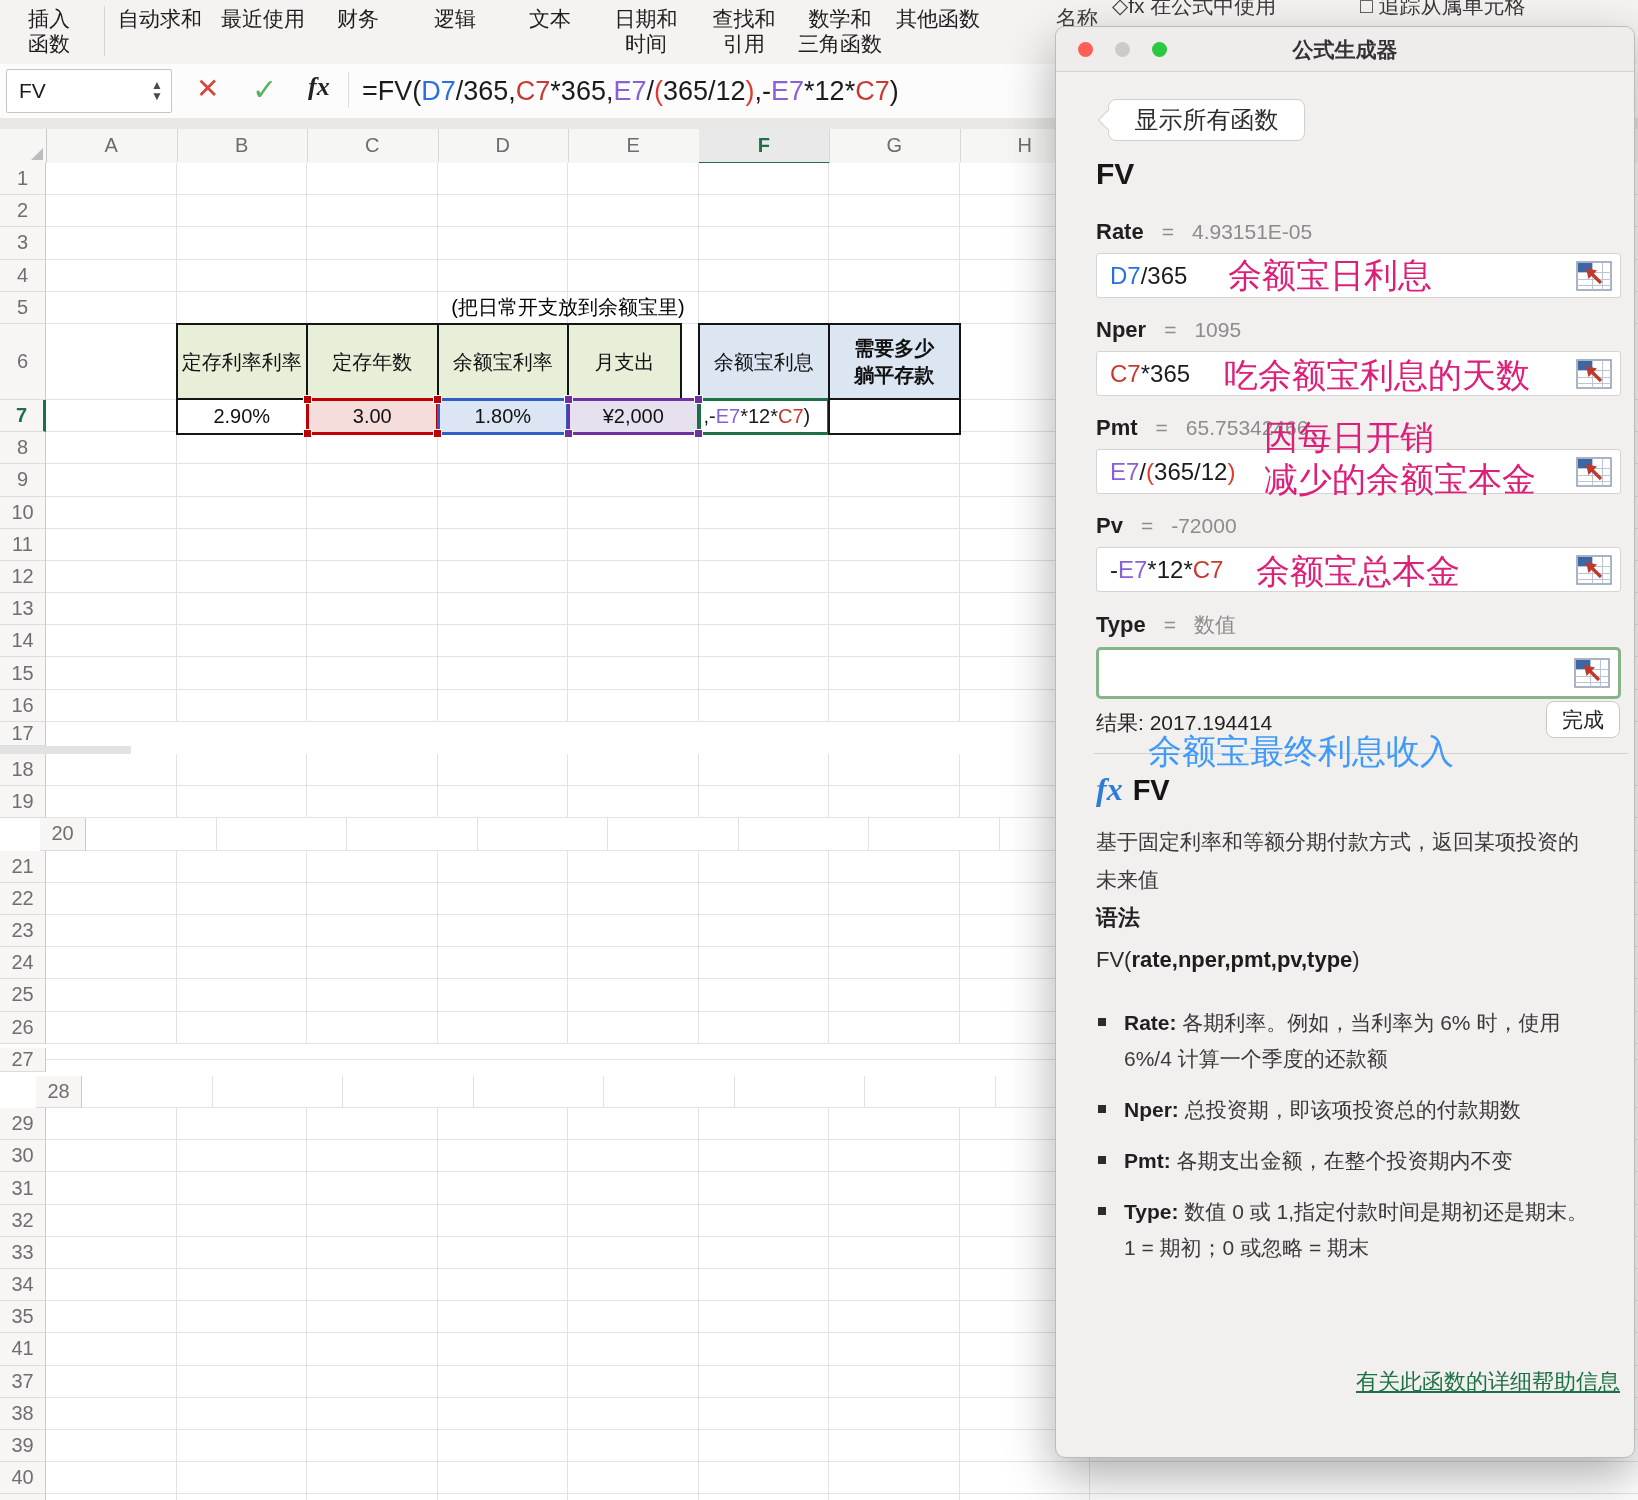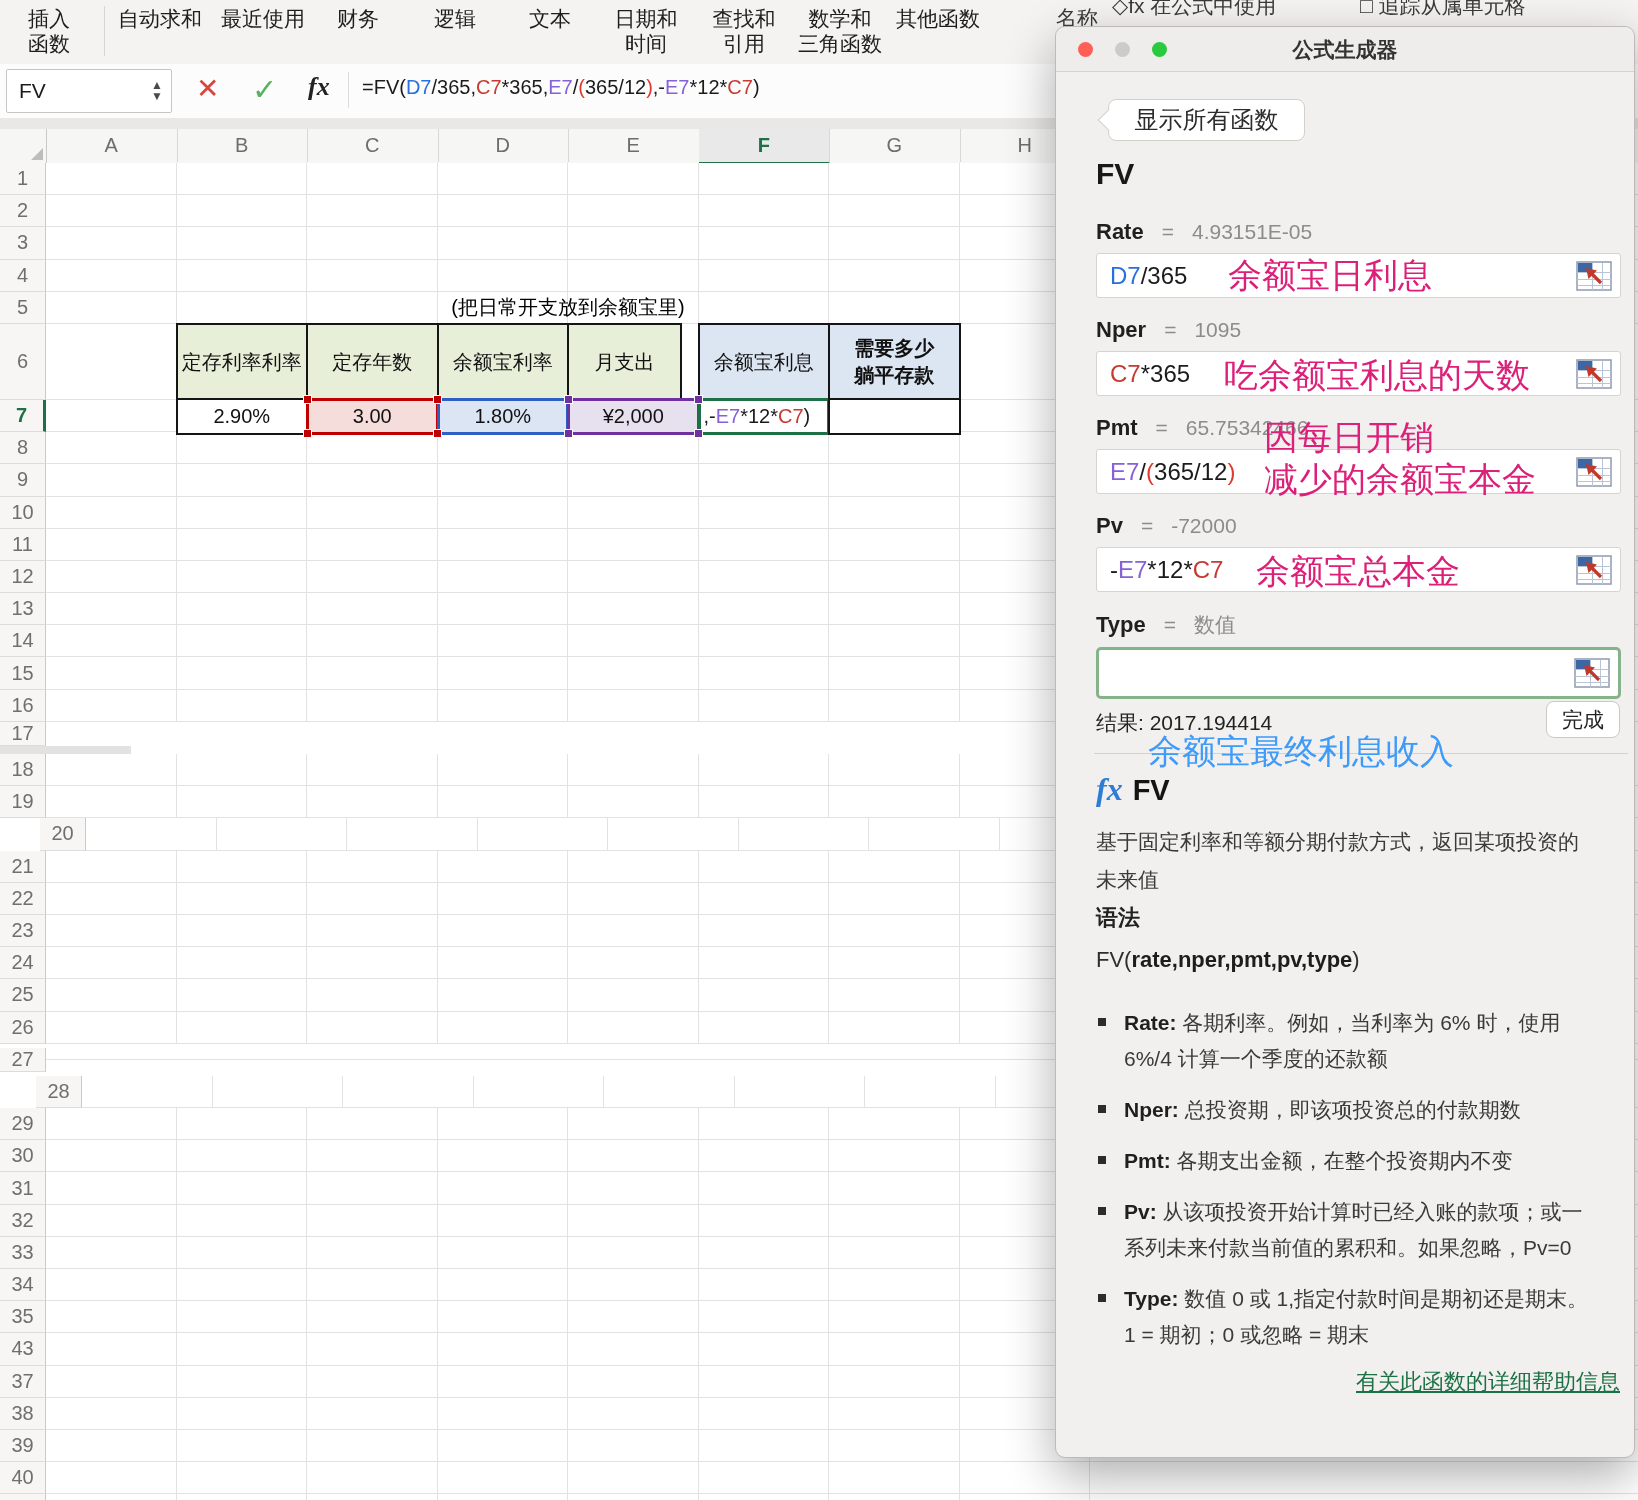--- a/index.html
+++ b/index.html
@@ -20,21 +20,21 @@
   .name-box{position:absolute;left:6px;top:5px;width:164px;height:42px;background:#fff;
             border:1px solid #c6c6c6;border-radius:2px;display:flex;align-items:center;}
   .name-box .nb-text{margin-left:12px;font-size:21px;flex:1;}
   .stepper{display:flex;flex-direction:column;margin-right:8px;color:#4a4a4a;
            font-size:12px;line-height:11px;cursor:pointer;}
   .fb-x{position:absolute;left:196px;top:8px;font-size:28px;font-weight:bold;color:#d9453c;cursor:pointer;}
   .fb-check{position:absolute;left:252px;top:8px;font-size:30px;font-weight:bold;color:#58b35f;cursor:pointer;}
   .fb-fx{position:absolute;left:308px;top:8px;font-size:26px;font-style:italic;
          font-family:"Liberation Serif","DejaVu Serif",serif;font-weight:bold;color:#222;cursor:pointer;}
   .fb-sep{position:absolute;left:348px;top:8px;width:1px;height:36px;background:#dcdcdc;}
-  .fb-formula{position:absolute;left:362px;top:12px;font-size:20px;white-space:nowrap;}
+  .fb-formula{position:absolute;left:362px;top:12px;font-size:27px;white-space:nowrap;}
   
   #sheet{position:absolute;left:0;top:118px;width:1638px;height:1382px;background:#fff;z-index:1;}
   #strip{position:absolute;left:0;top:0;width:1638px;height:11px;background:#e9e8e7;border-bottom:1px solid #cfcfcf;}
   #col-headers{position:absolute;left:0;top:11px;width:1638px;height:34px;background:#f6f6f5;
                border-bottom:1px solid #c9c9c9;}
   .corner{position:absolute;left:0;top:0;width:46px;height:34px;border-right:1px solid #c9c9c9;}
   .corner:after{content:"";position:absolute;right:3px;bottom:3px;border-style:solid;
                 border-width:0 0 12px 12px;border-color:transparent transparent #bdbdbd transparent;}
   .colh{position:absolute;top:0;height:33px;text-align:center;font-size:20px;color:#6d6d6d;
         line-height:33px;border-right:1px solid #d8d8d8;cursor:pointer;}
@@ -608,21 +608,21 @@
           <div class="gcell"></div>
           <div class="gcell"></div>
           <div class="gcell"></div>
           <div class="gcell"></div>
           <div class="gcell"></div>
           <div class="gcell"></div>
           <div class="gcell"></div>
           <div class="gfill"></div>
         </div>
         <div class="grow" style="height: 32.2px;">
-          <div class="gut">43</div>
+          <div class="gut">41</div>
           <div class="gcell"></div>
           <div class="gcell"></div>
           <div class="gcell"></div>
           <div class="gcell"></div>
           <div class="gcell"></div>
           <div class="gcell"></div>
           <div class="gcell"></div>
           <div class="gcell"></div>
           <div class="gfill"></div>
         </div>
@@ -849,18 +849,17 @@
     <div class="fxfv">
       <span class="fxg">fx</span><span class="fvn">FV</span>
     </div>
     <div class="pdesc">基于固定利率和等额分期付款方式，返回某项投资的未来值</div>
     <div class="psyn">语法</div>
     <div class="psig"><span>FV(</span><b>rate,nper,pmt,pv,type</b><span>)</span></div>
     <div class="bullets" id="bullets">
         <div class="bullet"><b>Rate: </b>各期利率。例如，当利率为 6% 时，使用 6%/4 计算一个季度的还款额</div>
         <div class="bullet"><b>Nper: </b>总投资期，即该项投资总的付款期数</div>
         <div class="bullet"><b>Pmt: </b>各期支出金额，在整个投资期内不变</div>
-        <div class="bullet"><b>Pv: </b>从该项投资开始计算时已经入账的款项；或一系列未来付款当前值的累积和。如果忽略，Pv=0</div>
         <div class="bullet"><b>Type: </b>数值 0 或 1,指定付款时间是期初还是期末。1 = 期初；0 或忽略 = 期末</div>
       </div>
     <a class="help-link">有关此函数的详细帮助信息</a>
   </div>
 </div>
 
 </body></html>

